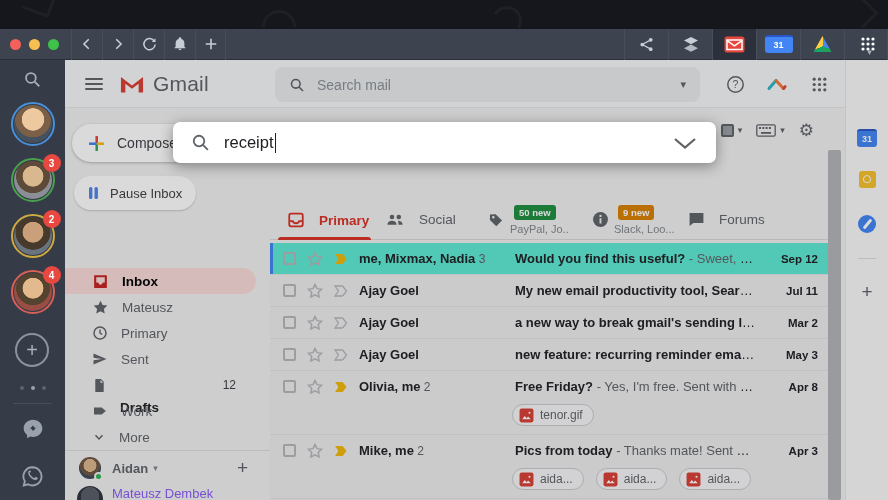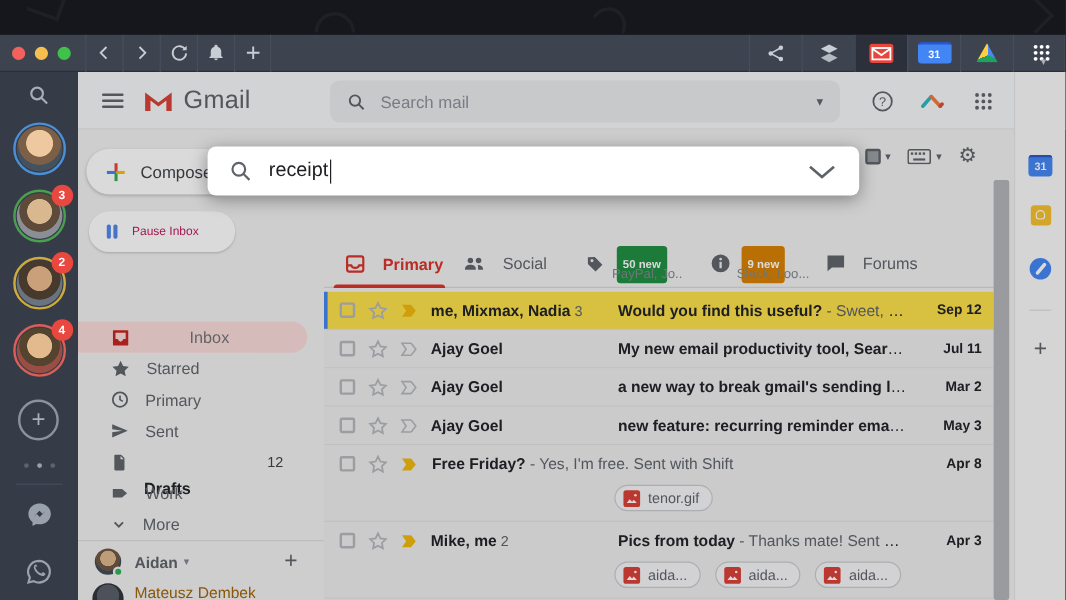--- a/index.html
+++ b/index.html
@@ -61,61 +61,61 @@
   .gm-search .caret { margin-left:auto; font-size:11px; color:#5f6368; cursor:pointer; }
   .gm-hdr-right { position:absolute; right:10px; top:0; height:48px; display:flex; align-items:center; gap:16px; }
   .hicon { width:26px; height:26px; display:flex; align-items:center; justify-content:center; cursor:pointer; color:#5f6368; }
   .gm-avatar { width:30px; height:30px; border-radius:50%; background:radial-gradient(circle at 50% 38%, #e9c69e 0 36%, #7a5f45 38% 58%, #4a5668 60%); cursor:pointer; }
 
   
   .gm-nav { position:absolute; left:0; top:48px; width:205px; height:392px; }
   .compose-btn { position:absolute; left:7px; top:16px; width:126px; height:38px; background:#fff; border-radius:19px; box-shadow:0 1px 3px rgba(0,0,0,0.25); display:flex; align-items:center; gap:12px; padding:0 16px; cursor:pointer; }
   .compose-btn .lbl { font-size:14px; color:#3c4043; font-weight:500; }
   .pause-btn { position:absolute; left:9px; top:68px; width:122px; height:34px; background:#fff; border-radius:17px; box-shadow:0 1px 2px rgba(0,0,0,0.18); display:flex; align-items:center; gap:10px; padding:0 13px; cursor:pointer; }
-  .pause-btn .lbl { font-size:10px; color:#be185d; }
+  .pause-btn .lbl { font-size:13px; color:#404040; }
   .nav-items { position:absolute; left:0; top:160px; width:205px; }
   .nav-item { position:relative; height:26px; display:flex; align-items:center; padding-left:27px; gap:13px; cursor:pointer; border-radius:0 13px 13px 0; width:191px; color:#5f6368; }
   .nav-item .lbl { font-size:13.5px; }
   .nav-item.active { background:#fadcd9; color:#c5221f; }
-  .nav-item.active .lbl { font-weight:normal; color:#737373;margin-left:36px; }
+  .nav-item.active .lbl { font-weight:bold; color:#000000; }
   .nav-item.bold .lbl { font-weight:bold; color:#202124;margin-top:45px; }
   .nav-item .count { margin-left:auto; margin-right:20px; font-size:12px; color:#3c4043; }
   .nav-divider { position:absolute; left:0; top:342px; width:205px; height:1px; background:#dddddd; }
   .hangout-head { position:absolute; left:0; top:346px; width:205px; height:28px; display:flex; align-items:center; cursor:pointer; }
   .mini-av { position:relative; margin-left:14px; width:22px; height:22px; border-radius:50%; background:radial-gradient(circle at 50% 38%, #ddb68c 0 36%, #6d553f 38% 58%, #3c4858 60%); }
   .mini-av .presence { position:absolute; right:-2px; bottom:-2px; width:9px; height:9px; border-radius:50%; background:#2bb24c; border:2px solid #f1f1f1; }
   .hangout-head .nm { margin-left:11px; font-size:13px; font-weight:bold; color:#5f6368; }
   .hangout-head .car { margin-left:5px; font-size:9px; color:#80868b; }
   .hangout-head .plus { margin-left:auto; margin-right:22px; font-size:19px; color:#5f6368; cursor:pointer; }
   .contact { position:absolute; left:0; width:205px; display:flex; cursor:pointer; }
   .contact .cav { width:26px; height:26px; border-radius:50%; margin-left:12px; background:radial-gradient(circle at 50% 40%, #585d66 0 45%, #2e3138 47%); flex:none; }
   .contact .ctxt { margin-left:9px; overflow:hidden; }
-  .contact .cname { font-size:13px; color:#a16207; }
+  .contact .cname { font-size:13px; color:#8b5cf6; }
 
   
   .mail-area { position:absolute; left:205px; top:48px; width:558px; height:392px; }
   .list-toolbar { position:absolute; right:14px; top:8px; height:28px; display:flex; align-items:center; gap:14px; color:#5f6368; }
   .lt-sel { display:flex; align-items:center; gap:4px; cursor:pointer; }
   .lt-selbox { width:13px; height:13px; border:2px solid #5f6368; border-radius:2px; background:#9b9fa4; }
   .lt-caret { font-size:9px; color:#5f6368; }
   .lt-kbd { display:flex; align-items:center; gap:4px; cursor:pointer; }
   .gear { font-size:17px; cursor:pointer; }
 
   .tabs { position:absolute; left:0; top:94px; width:558px; height:38px; border-bottom:1px solid #d8d8d8; }
   .tab { position:absolute; top:0; height:38px; cursor:pointer; }
   .tab .trow { display:flex; align-items:center; gap:14px; margin-top:9px; }
   .tab .tlbl { font-size:13.5px; font-weight:500; color:#5f6368; }
   .tab.active .tlbl { color:#d93025; font-weight:bold; }
   .tab .underline { position:absolute; left:-9px; top:35px; height:3px; background:#d93025; border-radius:3px 3px 0 0; }
-  .tab .tbadge { position:absolute; top:3px; height:31px; border-radius:3px; color:#fff; font-size:9.5px; font-weight:bold; display:flex; align-items:center; padding:0 5px; white-space:nowrap; }
+  .tab .tbadge { position:absolute; top:3px; height:15px; border-radius:3px; color:#fff; font-size:9.5px; font-weight:bold; display:flex; align-items:center; padding:0 5px; white-space:nowrap; }
   .tab .tsub { position:absolute; top:21px; font-size:11px; color:#80868b; white-space:nowrap; }
 
   .email-list { position:absolute; left:0; top:135px; width:558px; height:257px; overflow:hidden; }
   .erow { position:relative; background:#ededee; border-bottom:1px solid #e2e2e3; cursor:pointer; }
-  .erow.selected { background:#fde047; }
+  .erow.selected { background:#5eead4; }
   .erow.selected::before { content:""; position:absolute; left:0; top:0; bottom:0; width:3px; background:#4285f4; }
   .erow-line1 { display:flex; align-items:center; height:31px; }
   .echk { flex:none; margin-left:13px; width:13px; height:13px; border:2px solid #b4b7ba; border-radius:2px; cursor:pointer; }
   .estar { flex:none; margin-left:10px; width:18px; display:flex; justify-content:center; cursor:pointer; }
   .eimp { flex:none; margin-left:7px; width:18px; display:flex; justify-content:center; cursor:pointer; }
   .esender { flex:none; margin-left:10px; width:145px; font-size:13px; font-weight:bold; color:#202124; white-space:nowrap; overflow:hidden; }
   .esender .cnt { font-weight:normal; color:#5f6368; font-size:12px; }
   .esubj { flex:1; margin-left:11px; font-size:13px; color:#202124; white-space:nowrap; overflow:hidden; text-overflow:ellipsis; }
   .esubj b { font-weight:bold; }
   .esubj .prev { color:#5f6368; font-weight:normal; }
@@ -403,21 +403,21 @@
               </svg>
             </span>
             <span class="lbl">Inbox</span>
           </div>
           <div class="nav-item">
             <span class="icn">
               <svg width="17" height="17" viewBox="0 0 16 16">
                 <path d="M8 1.6l2 4 4.4.6-3.2 3.1.8 4.4L8 11.6l-4 2.1.8-4.4L1.6 6.2 6 5.6z" fill="currentColor"></path>
               </svg>
             </span>
-            <span class="lbl">Starred</span>
+            <span class="lbl">Mateusz</span>
           </div>
           <div class="nav-item">
             <span class="icn">
               <svg width="16" height="16" viewBox="0 0 16 16">
                 <circle cx="8" cy="8" r="6" fill="none" stroke="currentColor" stroke-width="1.5"></circle>
                 <path d="M8 4.6V8l2.3 1.5" fill="none" stroke="currentColor" stroke-width="1.4"></path>
               </svg>
             </span>
             <span class="lbl">Primary</span>
           </div>
@@ -659,20 +659,21 @@
                   </svg>
                 </span>
               </span>
               <span class="eimp">
                 <span class="icn">
                   <svg width="17" height="14" viewBox="0 0 16 14">
                     <path d="M2.5 2h7c.4 0 .8.2 1 .5L14 7l-3.5 4.5c-.2.3-.6.5-1 .5h-7l3.4-5z" fill="#f2b808"></path>
                   </svg>
                 </span>
               </span>
+              <span class="esender">Olivia, me<span class="cnt"> 2</span></span>
               <span class="esubj"><b>Free Friday?</b><span class="prev"> - Yes, I'm free. Sent with Shift</span></span>
               <span class="edate">Apr 8</span>
             </div>
             <div class="erow-chips">
               <span class="chip">
                 <span class="icn">
                   <svg width="15" height="15" viewBox="0 0 14 14">
                     <rect x="0.5" y="0.5" width="13" height="13" rx="2" fill="#d93f34"></rect>
                     <path d="M3 10.5l2.4-3 1.8 2 1.3-1.6 2.5 2.6z" fill="#fff"></path>
                     <circle cx="9.8" cy="4.4" r="1" fill="#fff"></circle>

